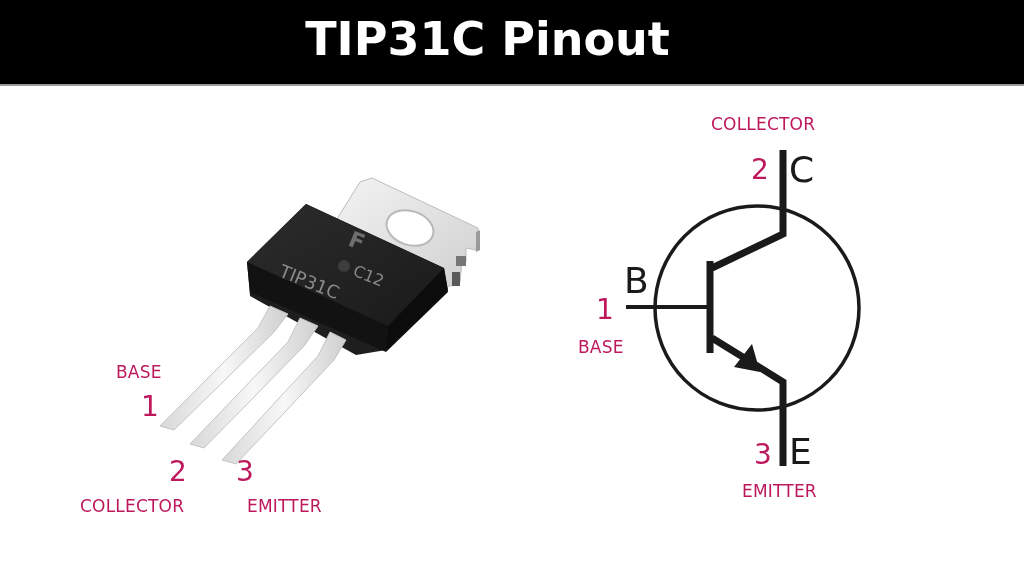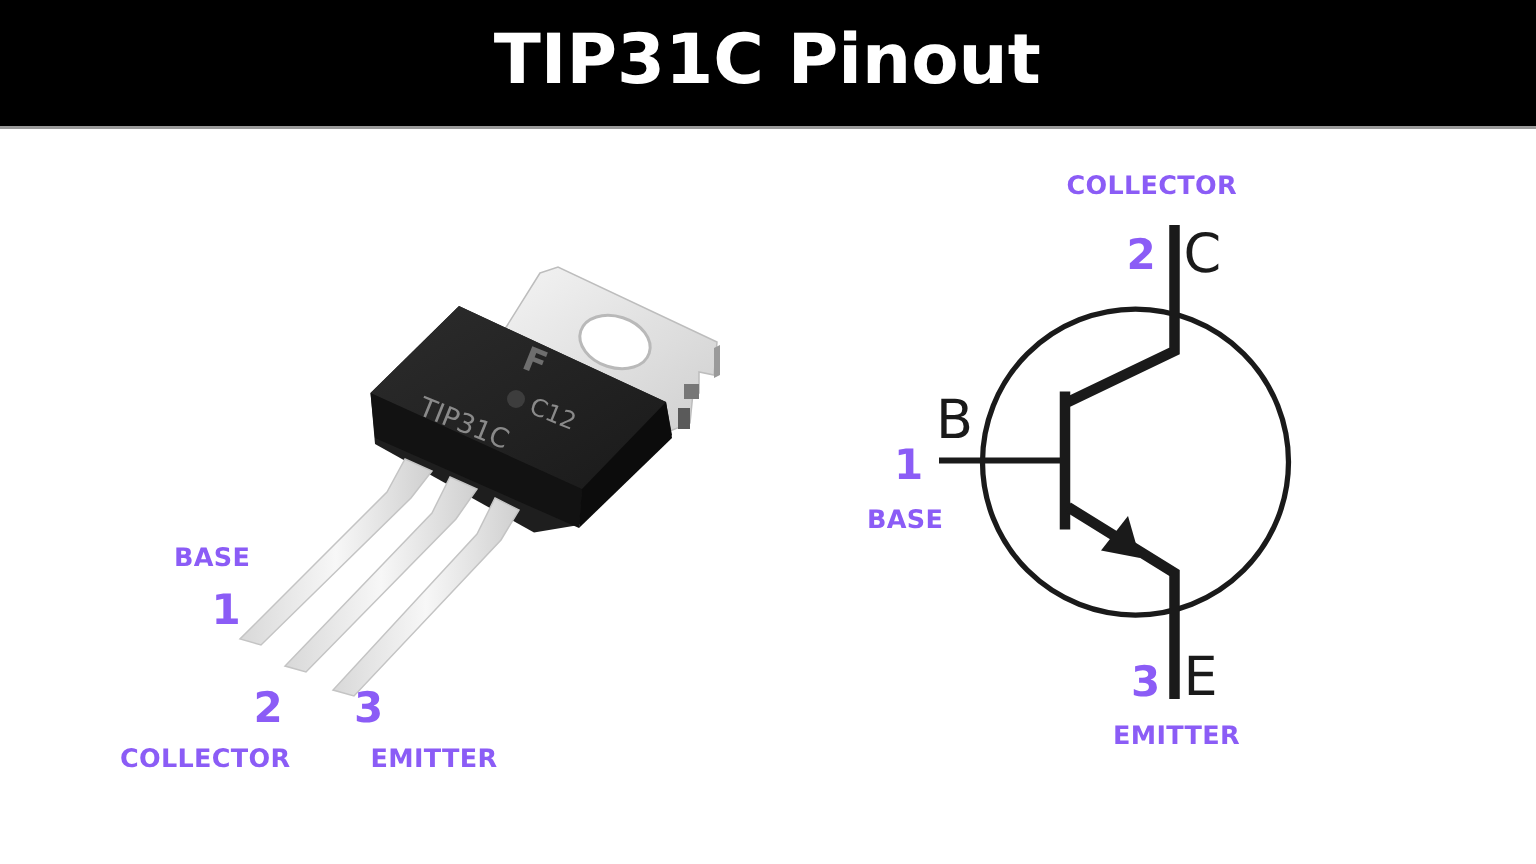--- a/index.html
+++ b/index.html
@@ -9,24 +9,23 @@
     font-family: "DejaVu Sans", "Liberation Sans", sans-serif;
   }
   .header {
     position: absolute; left: 0; top: 0; width: 1024px; height: 86px;
     background: #000000; border-bottom: 2px solid #9a9a9a; box-sizing: border-box;
   }
   .title {
     position: absolute; left: 0; top: 12px; width: 975px; text-align: center;
     color: #ffffff; font-size: 46px; font-weight: bold; letter-spacing: 0px;
     font-family: "DejaVu Sans", sans-serif;
-    padding-left: 24px;
   }
   .lbl {
-    position: absolute; color: #8b5cf6; font-weight: bold; white-space: nowrap;
+    position: absolute; color: #be185d; font-weight: normal; white-space: nowrap;
     font-family: "DejaVu Sans", sans-serif;
   }
   .small { font-size: 17px; letter-spacing: 0.2px; }
   .num { font-size: 28px; }
   .pinletter {
     position: absolute; color: #1a1a1a; font-size: 36px; font-weight: normal;
     font-family: "DejaVu Sans", sans-serif;
   }
   svg { position: absolute; left: 0; top: 0; }
 </style>

